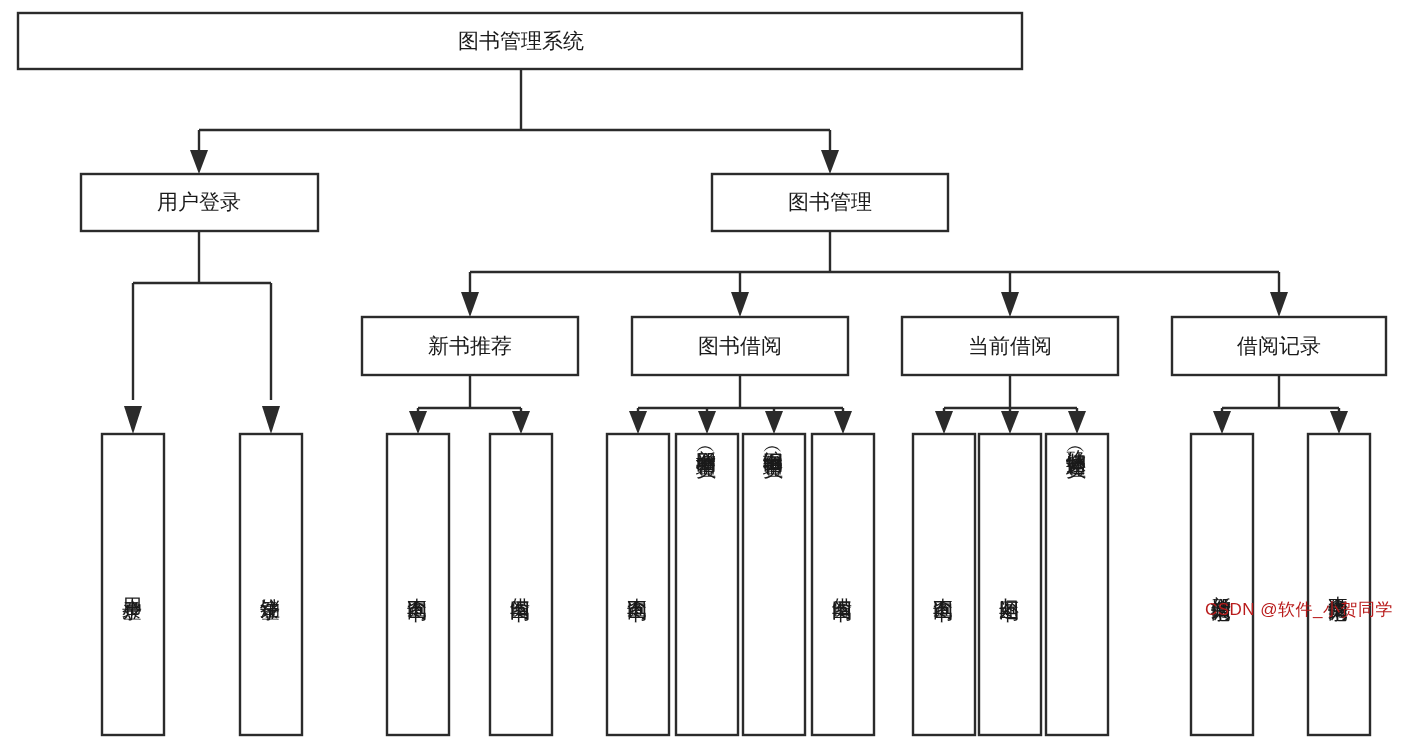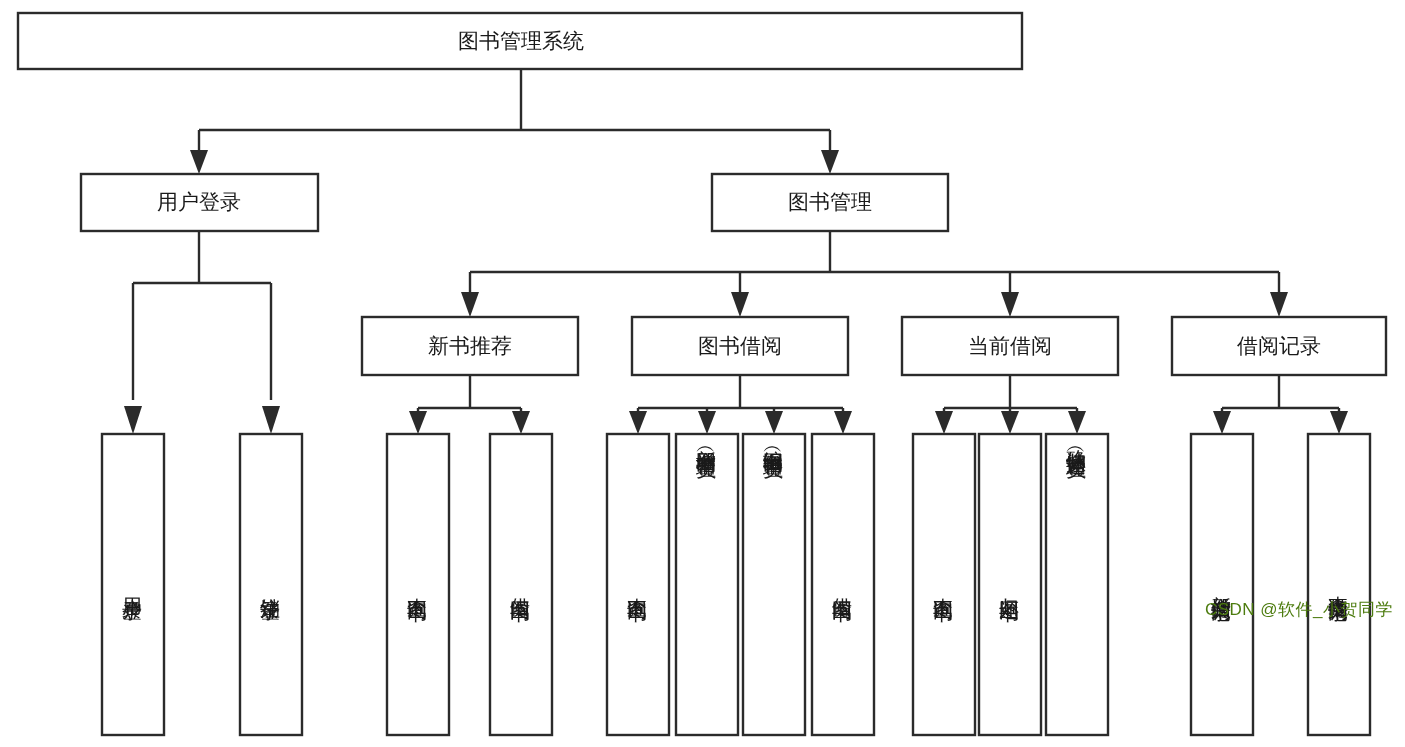--- a/index.html
+++ b/index.html
@@ -66,21 +66,21 @@
     letter-spacing: 1.5px;
     text-align: center;
     max-height: 100%;
   }
   #watermark {
     position: absolute;
     right: 12px;
     bottom: 6px;
     font-family: "Liberation Sans", "DejaVu Sans", sans-serif;
     font-size: 17px;
-    color: #4d7c0f;
+    color: #b91c1c;
     letter-spacing: 0.5px;
     white-space: nowrap;
   }
 </style>
 </head>
 <body>
 
 <div id="diagram-root">
 
   <svg id="flow-svg" viewBox="0 0 1405 747">

